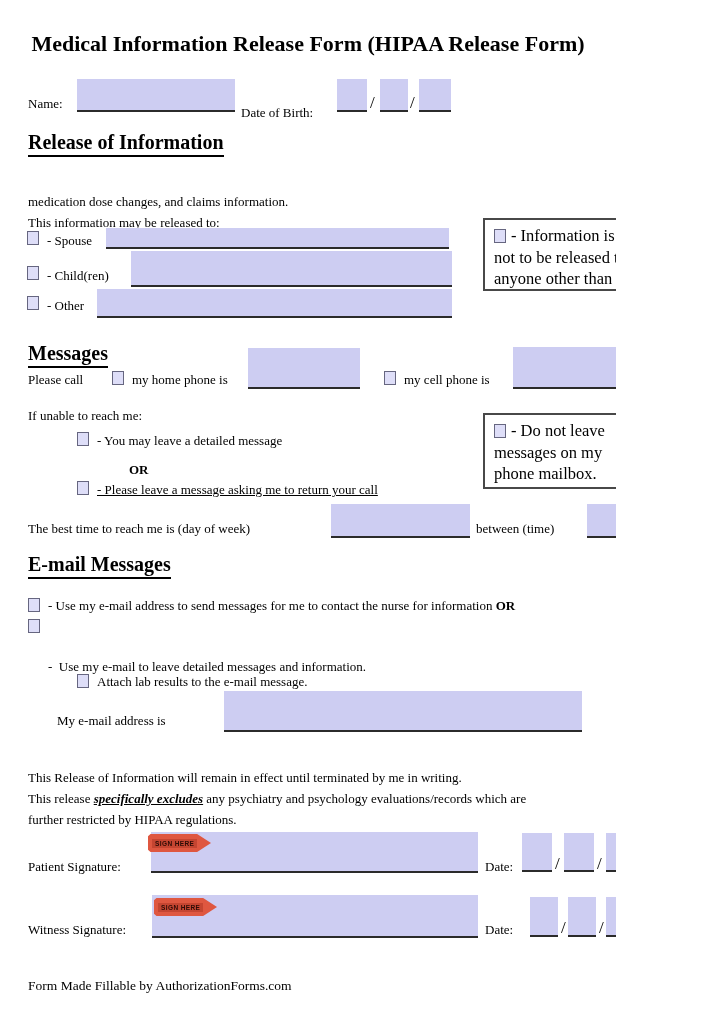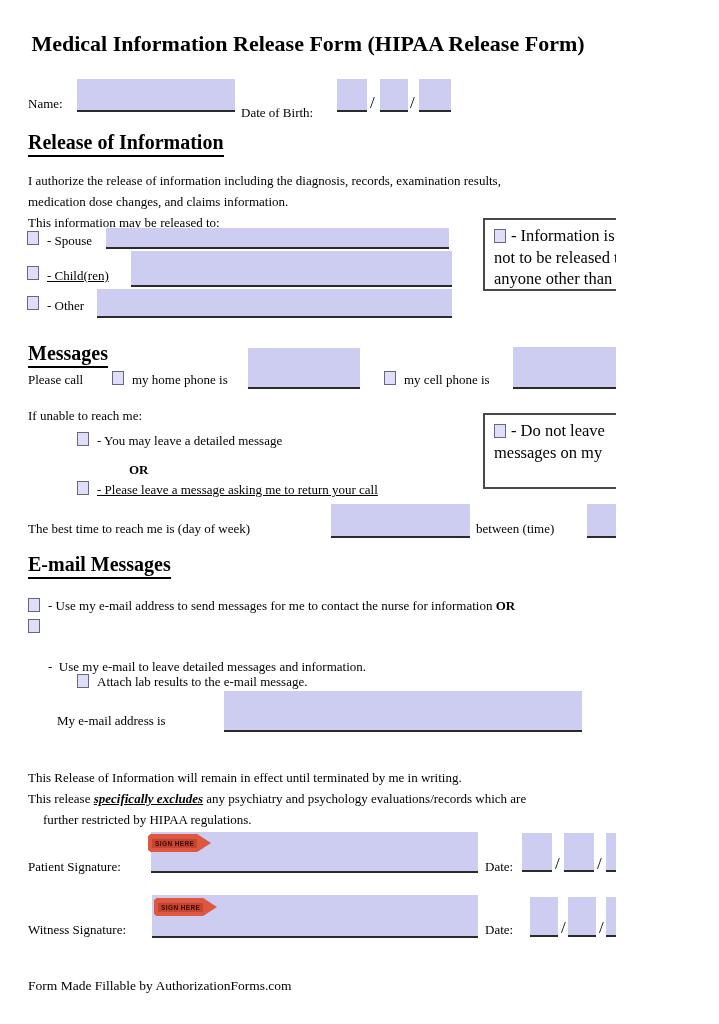--- a/index.html
+++ b/index.html
@@ -57,30 +57,29 @@
   <div class="lbl" style="left:28px; top:94px;">Name:</div>
   <div class="fld" style="left:77px; top:79px; width:158px; height:33px;"></div>
   <div class="lbl" style="left:241px; top:103px;">Date of Birth:</div>
   <div class="fld" style="left:337px; top:79px; width:30px; height:33px;"></div>
   <div class="slash" style="left:370px; top:93px;">/</div>
   <div class="fld" style="left:380px; top:79px; width:28px; height:33px;"></div>
   <div class="slash" style="left:410px; top:93px;">/</div>
   <div class="fld" style="left:419px; top:79px; width:32px; height:33px;"></div>
 
   <div class="hd" style="left:28px; top:131px;">Release of Information</div>
-  <div class="lbl" style="left:28px; top:171px;">I authorize the release of information including the diagnosis, records, examination results,</div>
   <div class="lbl" style="left:28px; top:192px;">medication dose changes, and claims information.</div>
   <div class="lbl" style="left:28px; top:213px;">This information may be released to:</div>
 
   <div class="cb" style="left:27px; top:231px;"></div>
   <div class="lbl" style="left:47px; top:231px;">- Spouse</div>
   <div class="fld" style="left:106px; top:228px; width:343px; height:21px;"></div>
 
   <div class="cb" style="left:27px; top:266px;"></div>
-  <div class="lbl" style="left:47px; top:266px;text-decoration:underline;">- Child(ren)</div>
+  <div class="lbl" style="left:47px; top:266px;">- Child(ren)</div>
   <div class="fld" style="left:131px; top:251px; width:321px; height:36px;"></div>
 
   <div class="cb" style="left:27px; top:296px;"></div>
   <div class="lbl" style="left:47px; top:296px;">- Other</div>
   <div class="fld" style="left:97px; top:289px; width:355px; height:29px;"></div>
 
   <div class="note-box" style="left:483px; top:218px; width:175px; height:73px;">
     <div>
       <span class="cbi"></span><span>- Information is</span>
     </div>
@@ -103,20 +102,21 @@
   <div class="lbl" style="left:97px; top:431px;">- You may leave a detailed message</div>
   <div class="lbl b" style="left:129px; top:460px;">OR</div>
   <div class="cb" style="left:77px; top:481px;"></div>
   <div class="lbl" style="left:97px; top:480px;text-decoration:underline;">- Please leave a message asking me to return your call</div>
 
   <div class="note-box" style="left:483px; top:413px; width:177px; height:76px;">
     <div>
       <span class="cbi"></span><span>- Do not leave</span>
     </div>
     <div>messages on my</div>
+    <div>phone mailbox.</div>
   </div>
 
   <div class="lbl" style="left:28px; top:519px;">The best time to reach me is (day of week)</div>
   <div class="fld" style="left:331px; top:504px; width:139px; height:34px;"></div>
   <div class="lbl" style="left:476px; top:519px;">between (time)</div>
   <div class="fld" style="left:587px; top:504px; width:76px; height:34px;"></div>
 
   <div class="hd" style="left:28px; top:553px;text-align:right;">E-mail Messages</div>
 
   <div class="cb" style="left:28px; top:598px;"></div>
@@ -129,21 +129,21 @@
   <div class="cb" style="left:77px; top:674px;"></div>
   <div class="lbl" style="left:97px; top:672px;">Attach lab results to the e-mail message.</div>
 
   <div class="lbl" style="left:57px; top:711px;">My e-mail address is</div>
   <div class="fld" style="left:224px; top:691px; width:358px; height:41px;"></div>
 
   <div class="lbl" style="left:28px; top:768px;">This Release of Information will remain in effect until terminated by me in writing.</div>
   <div class="lbl" style="left:28px; top:789px;">
     <span>This release </span><span class="emph">specifically excludes</span><span> any psychiatry and psychology evaluations/records which are</span>
   </div>
-  <div class="lbl" style="left:43px; top:810px;">further restricted by HIPAA regulations.</div>
+  <div class="lbl" style="left:28px; top:810px;">further restricted by HIPAA regulations.</div>
 
   <div class="fld" style="left:151px; top:832px; width:327px; height:41px;"></div>
   <div class="arrow" style="left:148px; top:834px;">
     <span>SIGN HERE</span>
   </div>
   <div class="lbl" style="left:28px; top:857px;">Patient Signature:</div>
   <div class="lbl" style="left:485px; top:857px;">Date:</div>
   <div class="fld" style="left:522px; top:833px; width:30px; height:39px;"></div>
   <div class="slash" style="left:555px; top:854px;">/</div>
   <div class="fld" style="left:564px; top:833px; width:30px; height:39px;"></div>

